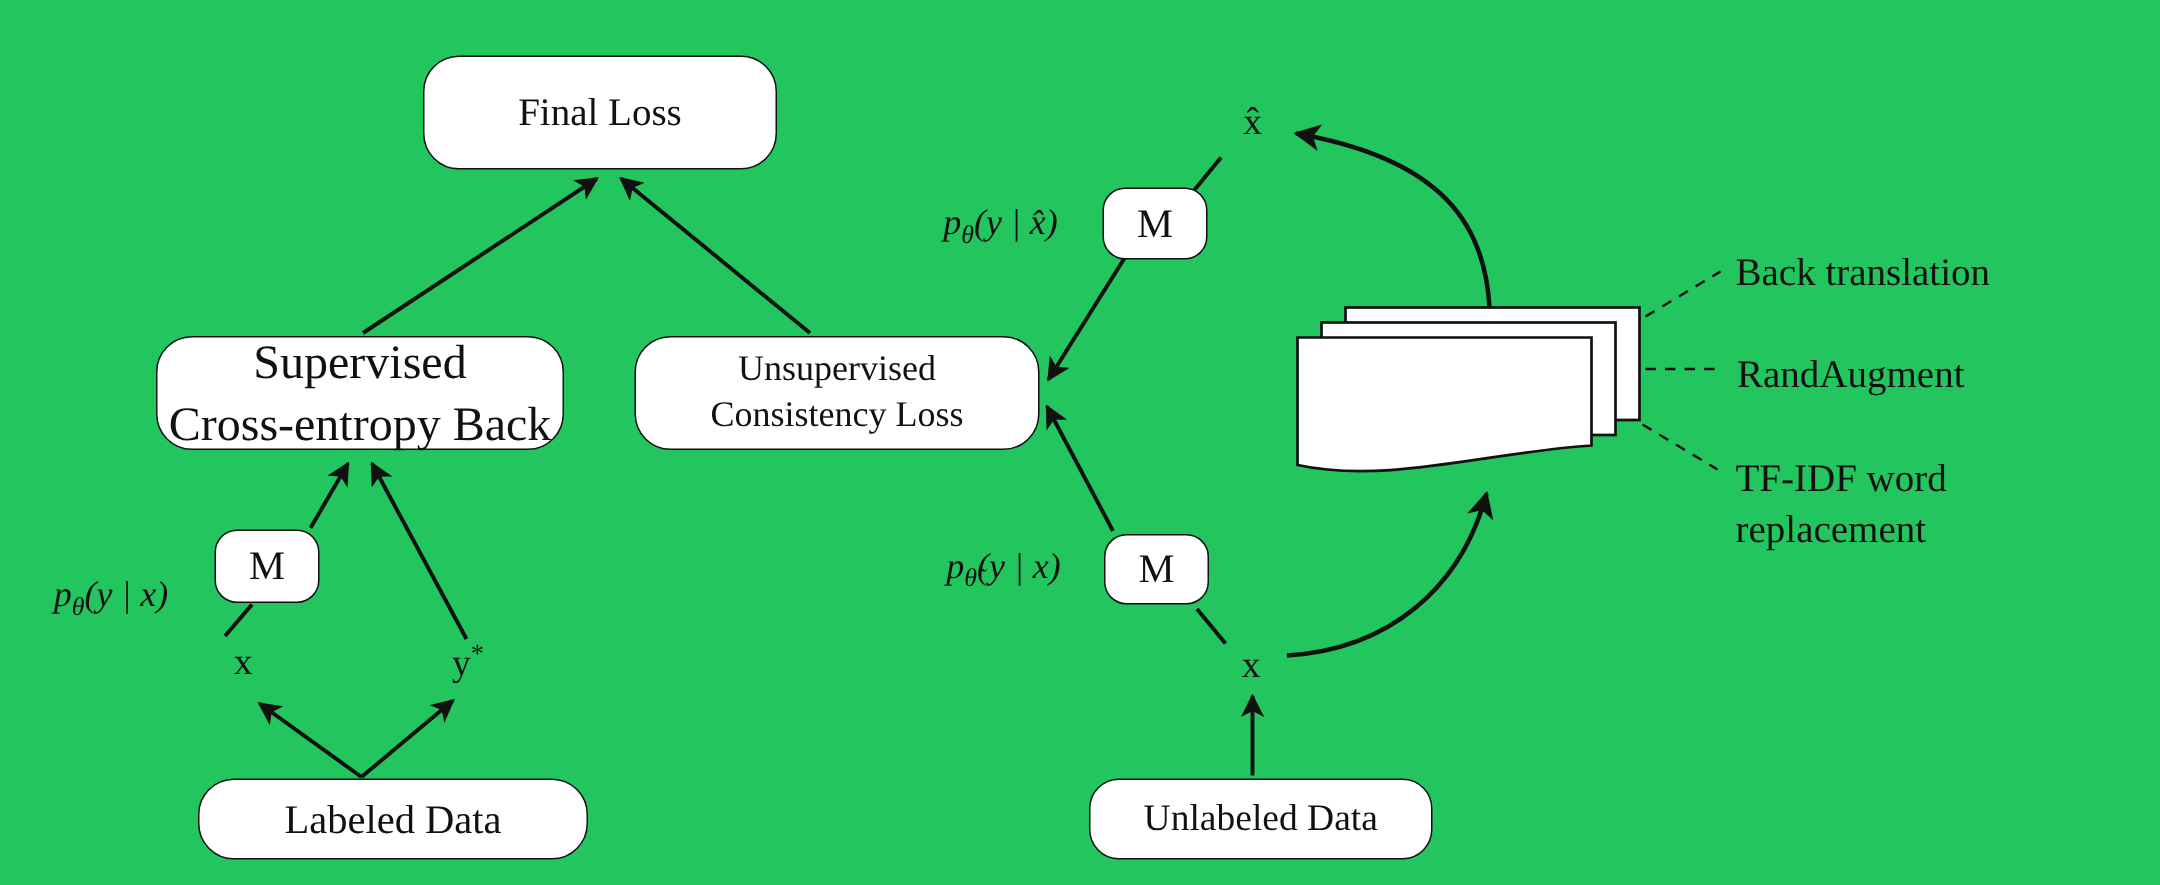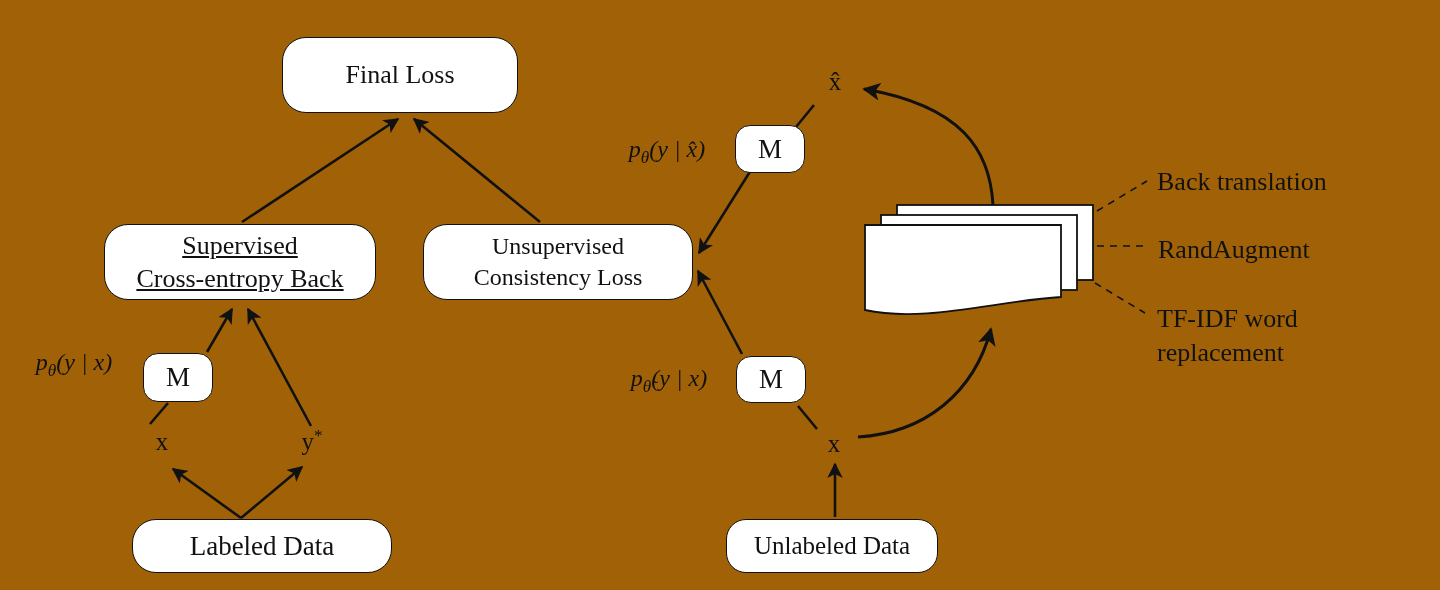--- a/index.html
+++ b/index.html
@@ -1,20 +1,20 @@
 <!DOCTYPE html>
 <html><head>
 <meta charset="utf-8">
 <style>
   html, body { margin: 0; padding: 0; background: #ffffff; }
   .canvas {
     position: relative;
     width: 1440px;
     height: 590px;
-    background: #a16207;
+    background: #22c55e;
     font-family: "Liberation Serif", serif;
     color: #111111;
     overflow: hidden;
   }
   .layer { position: absolute; left: 0; top: 0; }
   .box {
     position: absolute;
     box-sizing: border-box;
     border: 1.7px solid #111111;
     border-radius: 24px;
@@ -82,49 +82,49 @@
 
     <path d="M 1097 211 L 1147 181" stroke="#111111" stroke-width="1.6" stroke-dasharray="7 6" fill="none"></path>
     <path d="M 1097 246 L 1147 246" stroke="#111111" stroke-width="1.6" stroke-dasharray="7 6" fill="none"></path>
     <path d="M 1095 283 L 1145 313" stroke="#111111" stroke-width="1.6" stroke-dasharray="7 6" fill="none"></path>
   </svg>
 
   <div class="box" style="left:282px; top:37px; width:236px; height:76px; font-size:26px;">
     <span>Final Loss</span>
   </div>
 
-  <div class="box" style="left:104px; top:224px; width:272px; height:76px; font-size:26px;text-decoration:underline;">
+  <div class="box" style="left:104px; top:224px; width:272px; height:76px; font-size:32px;">
     <span>Supervised</span>
     <span>Cross-entropy Back</span>
   </div>
 
   <div class="box" style="left:423px; top:224px; width:270px; height:76px; font-size:24px;align-items:center;">
     <span>Unsupervised</span>
     <span>Consistency Loss</span>
   </div>
 
   <div class="box" style="left:132px; top:519px; width:260px; height:54px; font-size:27px; border-radius:24px;">
     <span>Labeled Data</span>
   </div>
 
-  <div class="box" style="left:726px; top:519px; width:212px; height:54px; font-size:25px; border-radius:20px;">
+  <div class="box" style="left:726px; top:519px; width:229px; height:54px; font-size:25px; border-radius:20px;">
     <span>Unlabeled Data</span>
   </div>
 
   <div class="box mbox" style="left:143px; top:353px; width:70px; height:49px;">
     <span>M</span>
   </div>
   <div class="box mbox" style="left:735px; top:125px; width:70px; height:48px;">
     <span>M</span>
   </div>
   <div class="box mbox" style="left:736px; top:356px; width:70px; height:47px;">
     <span>M</span>
   </div>
 
-  <div class="lbl mathlbl" style="left:14px; top:349px; width:120px;">
+  <div class="lbl mathlbl" style="left:14px; top:384px; width:120px;">
     <span>p</span><sub>θ</sub><span>(y | x)</span>
   </div>
   <div class="lbl mathlbl" style="left:608px; top:136px; width:118px;">
     <span>p</span><sub>θ</sub><span>(y | x̂)</span>
   </div>
   <div class="lbl mathlbl" style="left:610px; top:365px; width:118px;">
     <span>p</span><sub>θ̃</sub><span>(y | x)</span>
   </div>
 
   <div class="lbl varlbl" style="left:146px; top:428px; width:32px;">x</div>

